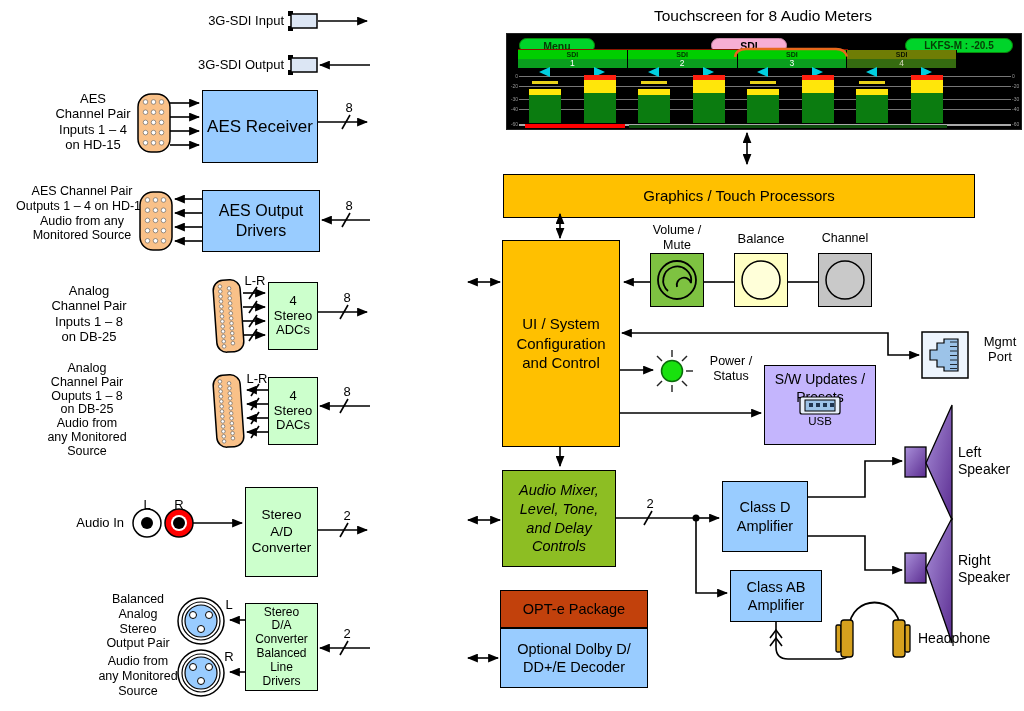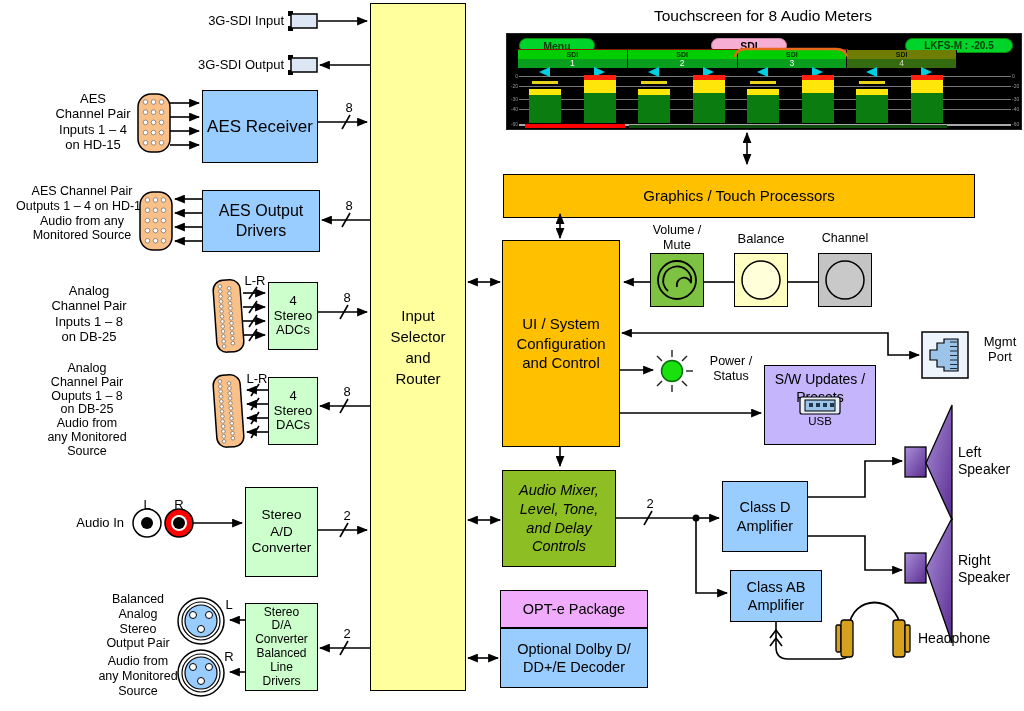--- a/index.html
+++ b/index.html
@@ -4,21 +4,21 @@
 <style>
   html,body{margin:0;padding:0;background:#fff;}
   #stage{position:relative;width:1024px;height:711px;background:#fff;overflow:hidden;
          font-family:"Liberation Sans",sans-serif;color:#000;}
   .box{position:absolute;border:1.5px solid #000;box-sizing:border-box;display:flex;
        align-items:center;justify-content:center;text-align:center;white-space:pre-line;
        line-height:1.25;}
   .lbl{position:absolute;white-space:pre-line;text-align:center;line-height:1.18;}
   .lbl-r{text-align:right;}
   .c-blue{background:#99CCFF;} .c-green{background:#CCFFCC;} .c-amber{background:#FFC000;}
-  .c-yellow{background:#FFFF9E;} .c-olive{background:#8DBE23;font-style:italic;} .c-lime{background:#f0abfc;}
+  .c-yellow{background:#FFFF9E;} .c-olive{background:#8DBE23;font-style:italic;} .c-lime{background:#c2410c;}
   .c-peach{background:#c4b5fd;}
   #overlay{position:absolute;left:0;top:0;z-index:10;pointer-events:none;}
   #overlay text{font-family:"Liberation Sans",sans-serif;fill:#000;font-size:13px;}
   .z2{z-index:2;} .z3{z-index:3;}
   
   #screen{position:absolute;left:506px;top:33px;width:516px;height:97px;background:#000;
           border:1px solid #222;box-sizing:border-box;overflow:hidden;z-index:2;}
   .pill{position:absolute;height:15px;border-radius:8px;font-size:10.5px;font-weight:bold;
         display:flex;align-items:center;justify-content:center;box-sizing:border-box;}
   .pill-green{background:#00D42A;color:#054005;border:1px solid #0A8A0A;}
@@ -94,24 +94,20 @@
 DACs</div>
   <div class="box c-green z2" style="left:245px;top:487px;width:73px;height:90px;font-size:13.5px;">Stereo
 A/D
 Converter</div>
   <div class="box c-green z2" style="left:245px;top:603px;width:73px;height:88px;font-size:12px;line-height:1.15;">Stereo
 D/A
 Converter
 Balanced
 Line
 Drivers</div>
-  <div class="box c-yellow z2" style="left:370px;top:3px;width:96px;height:688px;font-size:15px;line-height:1.4;">Input
-Selector
-and
-Router</div>
   <div class="box c-amber z2" style="left:503px;top:167px;width:472px;height:44px;font-size:15px;margin-top:7px;">Graphics / Touch Processors</div>
   <div class="box c-amber z2" style="left:502px;top:240px;width:118px;height:207px;font-size:15px;line-height:1.3;">UI / System
 Configuration
 and Control</div>
   <div class="box c-olive z2" style="left:502px;top:470px;width:114px;height:97px;font-size:14.5px;line-height:1.3;">Audio Mixer,
 Level, Tone,
 and Delay
 Controls</div>
   <div class="box c-lime z2" style="left:500px;top:590px;width:148px;height:38px;font-size:14.5px;">OPT-e Package</div>
   <div class="box c-blue z2" style="left:500px;top:628px;width:148px;height:60px;font-size:14.5px;">Optional Dolby D/

